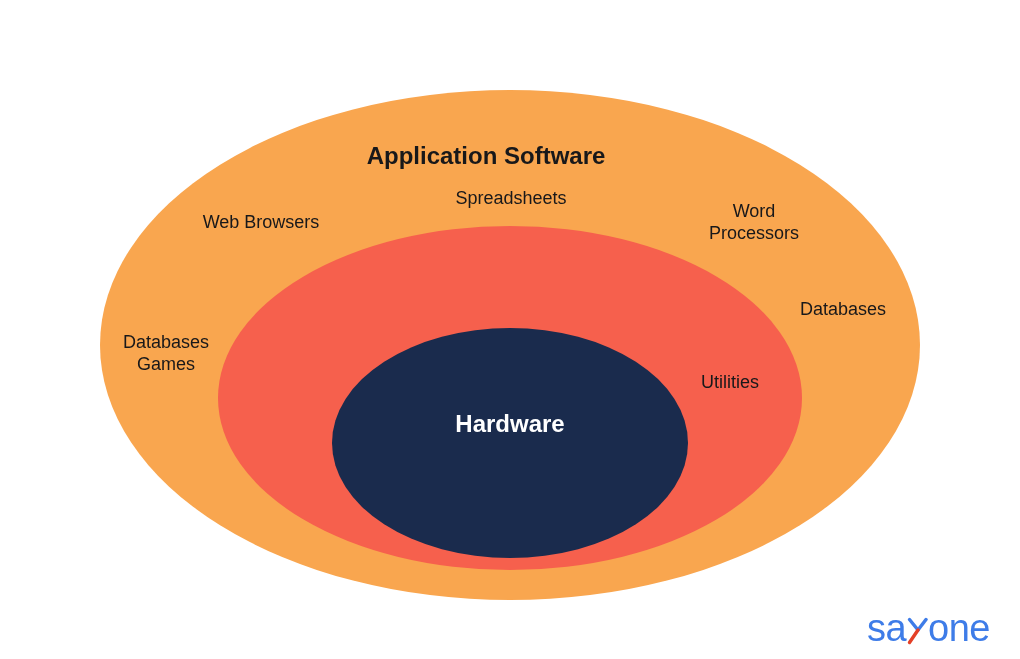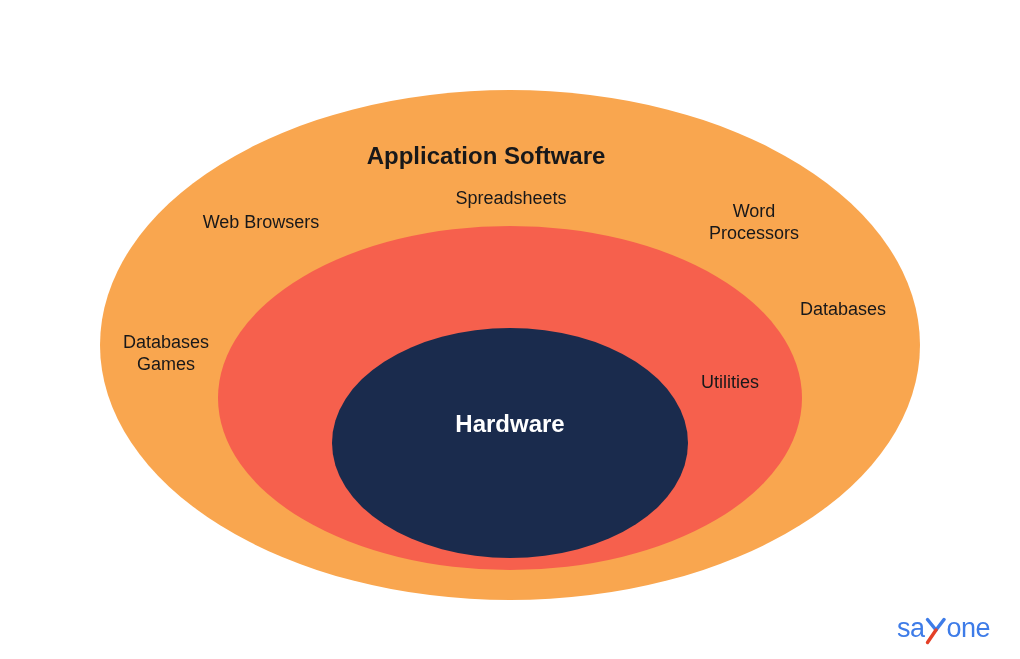--- a/index.html
+++ b/index.html
@@ -45,21 +45,21 @@
   .operating-system { left: 286px; top: 388px; }
   .utilities        { left: 730px; top: 382px; white-space: nowrap; }
   .hardware-title   { left: 510px; top: 424px; font-size: 24px; color: #ffffff; }
 
   .logo {
     position: absolute;
     right: 30px;
     top: 610px;
     display: flex;
     align-items: center;
-    font-size: 27px;
+    font-size: 38px;
     font-weight: 500;
     letter-spacing: -0.5px;
     color: #3E7CE8;
     line-height: 34px;
   }
   .logo .y-glyph {
     display: block;
     margin: 7px 0 0 1px;
   }
 </style>

